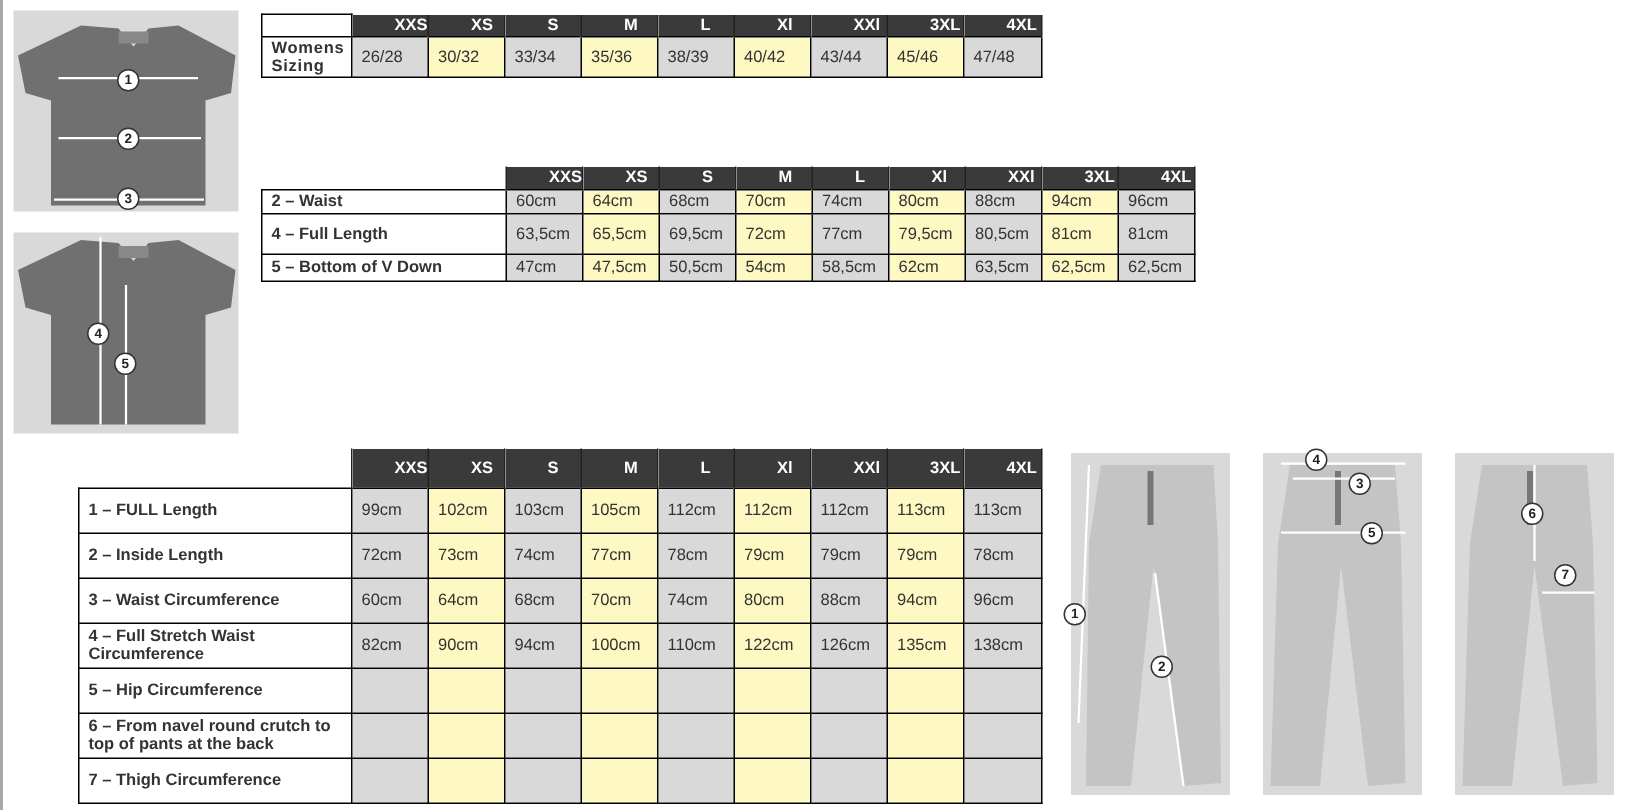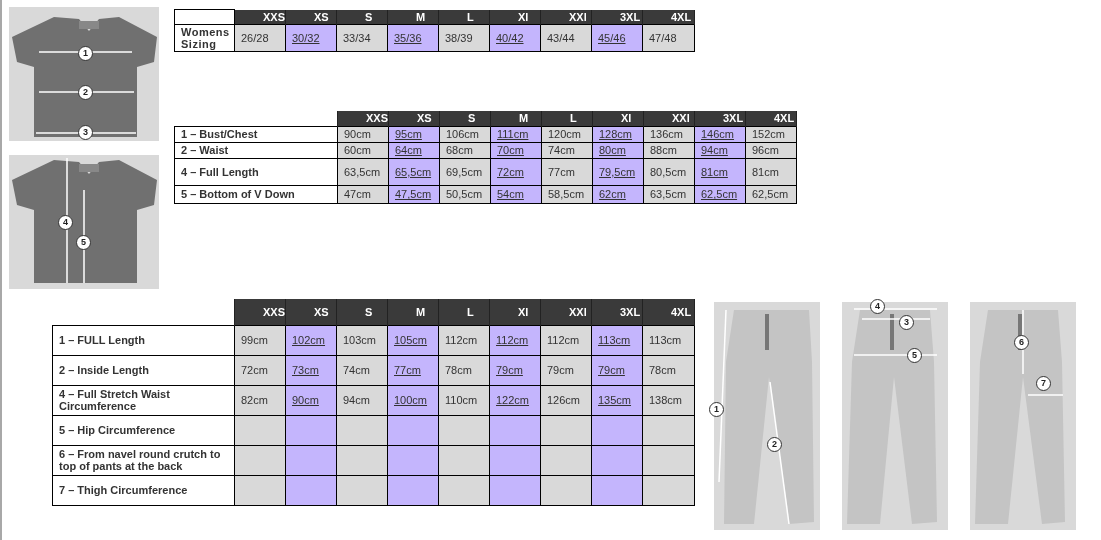--- a/index.html
+++ b/index.html
@@ -5,21 +5,21 @@
   html,body{margin:0;padding:0;background:#fff;}
   body{width:1101px;height:540px;position:relative;overflow:hidden;font-family:"Liberation Sans",sans-serif;color:#333;}
   .left-edge{position:absolute;left:0;top:0;width:2px;height:540px;background:#a8a8a8;}
   table{border-collapse:collapse;position:absolute;table-layout:fixed;}
   td,th{padding:0 0 0 6px;font-size:11px;text-align:left;overflow:hidden;white-space:nowrap;}
   th.sz{background:#3a3a3a;color:#fff;font-weight:bold;border-left:1px solid #222;border-right:1px solid #222;padding-left:28px;}
   th.blank{background:transparent;border:none;}
   td.lbl{font-weight:bold;color:#333;border:1px solid #000;white-space:normal;line-height:12px;}
   td.v{border:1px solid #000;}
   td.g{background:#d9d9d9;}
-  td.w{background:#c4b5fd;text-decoration:underline;}
+  td.w{background:#fef9c3;}
   .img{position:absolute;background:#d9d9d9;}
   .badge{position:absolute;width:13px;height:13px;border-radius:50%;background:#fff;border:1px solid #333;font-size:9px;line-height:13px;text-align:center;color:#222;font-weight:bold;}
 </style>
 </head>
 <body>
 
 <div class="left-edge"></div>
 
 <div class="img" style="left:9px;top:7px;width:150px;height:134px;">
   <svg width="150" height="134">
@@ -106,32 +106,20 @@
     <th class="sz">XS</th>
     <th class="sz">S</th>
     <th class="sz">M</th>
     <th class="sz">L</th>
     <th class="sz">Xl</th>
     <th class="sz">XXl</th>
     <th class="sz">3XL</th>
     <th class="sz">4XL</th>
   </tr>
   <tr style="height:16px;">
-    <td class="lbl">1 – Bust/Chest</td>
-    <td class="v g">90cm</td>
-    <td class="v w">95cm</td>
-    <td class="v g">106cm</td>
-    <td class="v w">111cm</td>
-    <td class="v g">120cm</td>
-    <td class="v w">128cm</td>
-    <td class="v g">136cm</td>
-    <td class="v w">146cm</td>
-    <td class="v g">152cm</td>
-  </tr>
-  <tr style="height:16px;">
     <td class="lbl">2 – Waist</td>
     <td class="v g">60cm</td>
     <td class="v w">64cm</td>
     <td class="v g">68cm</td>
     <td class="v w">70cm</td>
     <td class="v g">74cm</td>
     <td class="v w">80cm</td>
     <td class="v g">88cm</td>
     <td class="v w">94cm</td>
     <td class="v g">96cm</td>
@@ -206,20 +194,32 @@
     <td class="v g">72cm</td>
     <td class="v w">73cm</td>
     <td class="v g">74cm</td>
     <td class="v w">77cm</td>
     <td class="v g">78cm</td>
     <td class="v w">79cm</td>
     <td class="v g">79cm</td>
     <td class="v w">79cm</td>
     <td class="v g">78cm</td>
   </tr>
+  <tr style="height:30px;">
+    <td class="lbl">3 – Waist Circumference</td>
+    <td class="v g">60cm</td>
+    <td class="v w">64cm</td>
+    <td class="v g">68cm</td>
+    <td class="v w">70cm</td>
+    <td class="v g">74cm</td>
+    <td class="v w">80cm</td>
+    <td class="v g">88cm</td>
+    <td class="v w">94cm</td>
+    <td class="v g">96cm</td>
+  </tr>
   <tr style="height:30px;margin-left:44px;">
     <td class="lbl">4 – Full Stretch Waist Circumference</td>
     <td class="v g">82cm</td>
     <td class="v w">90cm</td>
     <td class="v g">94cm</td>
     <td class="v w">100cm</td>
     <td class="v g">110cm</td>
     <td class="v w">122cm</td>
     <td class="v g">126cm</td>
     <td class="v w">135cm</td>

